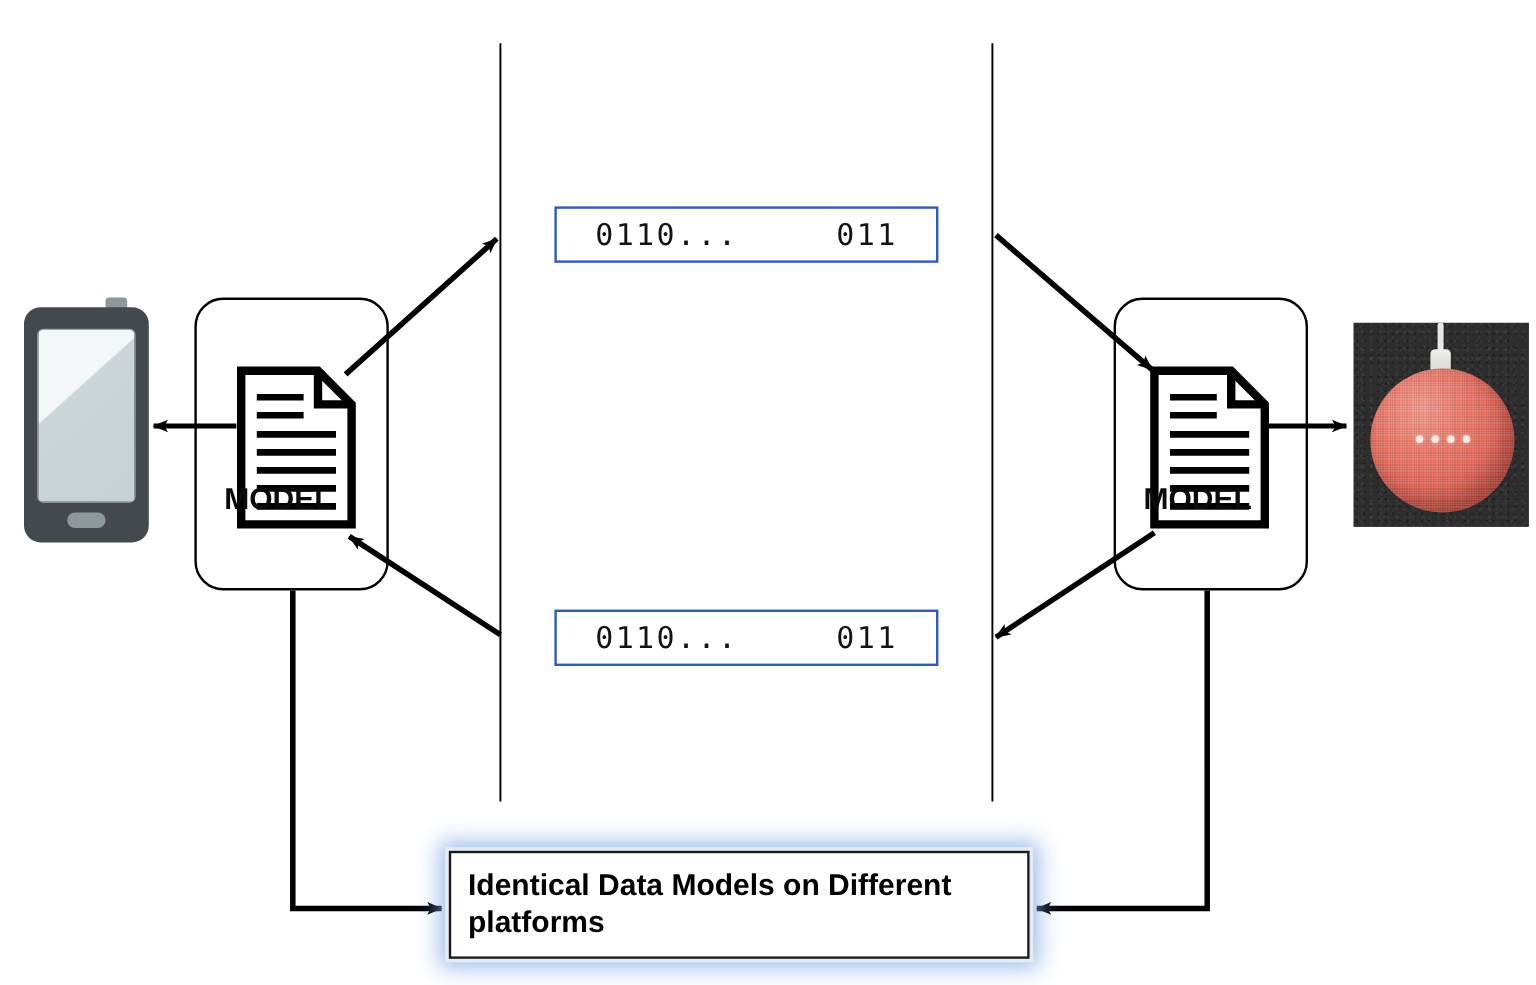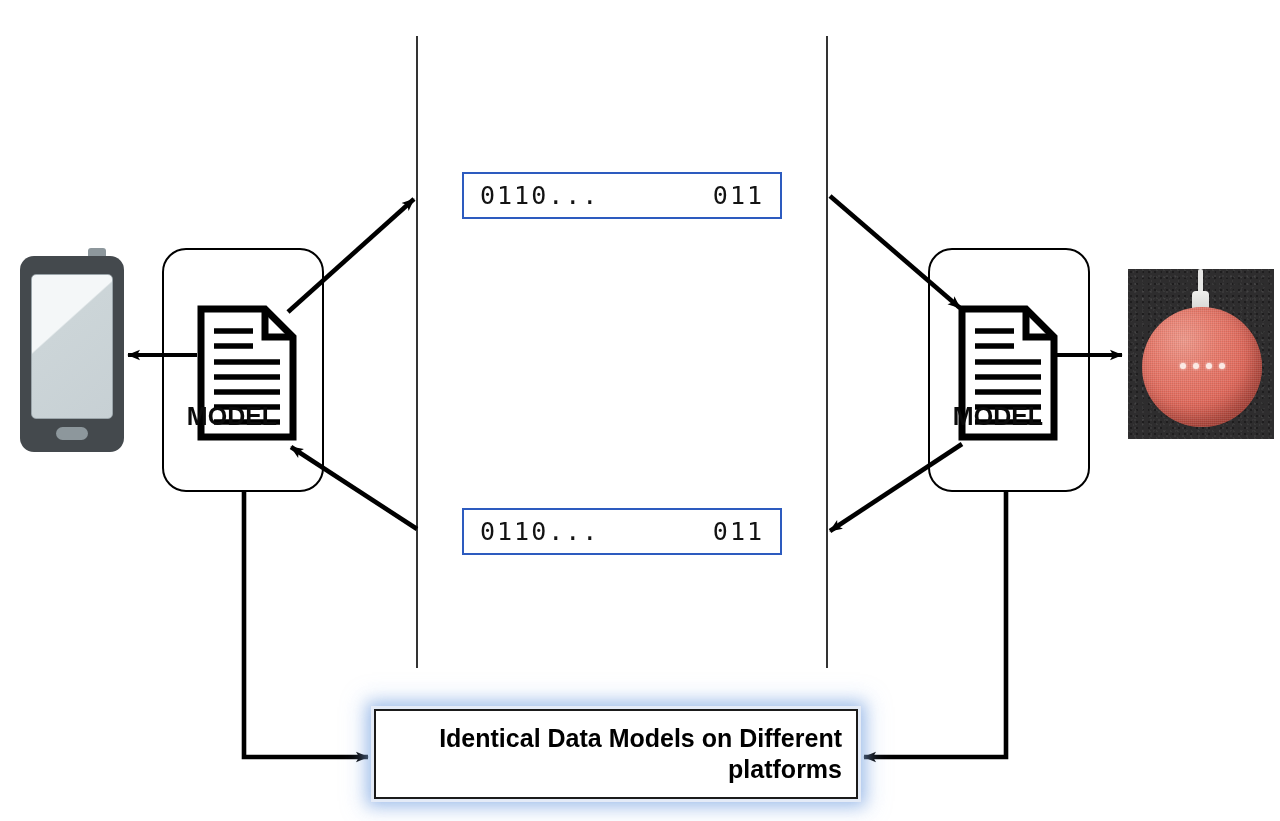--- a/index.html
+++ b/index.html
@@ -112,21 +112,21 @@
   
   .binary-box {
     position: absolute;
     width: 320px;
     height: 47px;
     border: 2px solid #2d5bbf;
     background: #ffffff;
     box-sizing: border-box;
     display: flex;
     align-items: center;
-    padding: 0 16px;
+    padding: 0 32px;
     justify-content: space-between;
   }
   #binary-box-top    { left: 462px; top: 172px; }
   #binary-box-bottom { left: 462px; top: 508px; }
   .binary-text {
     font-family: "DejaVu Sans Mono", monospace;
     font-size: 25px;
     letter-spacing: 2px;
     color: #131313;
     white-space: pre;
@@ -148,21 +148,21 @@
     box-shadow: 0 0 0 3px #e4ebf7,
                 0 0 14px 6px rgba(125,165,225,0.62),
                 0 0 22px 10px rgba(150,185,235,0.34);
   }
   #caption-text {
     font-family: "Liberation Sans", sans-serif;
     font-weight: bold;
     font-size: 25px;
     line-height: 1.25;
     color: #000000;
-    text-align: right;
+    text-align: left;
     padding: 0 14px;
   }
 
   
   #speaker-wrap {
     position: absolute;
     left: 1128px;
     top: 269px;
     width: 146px;
     height: 170px;

